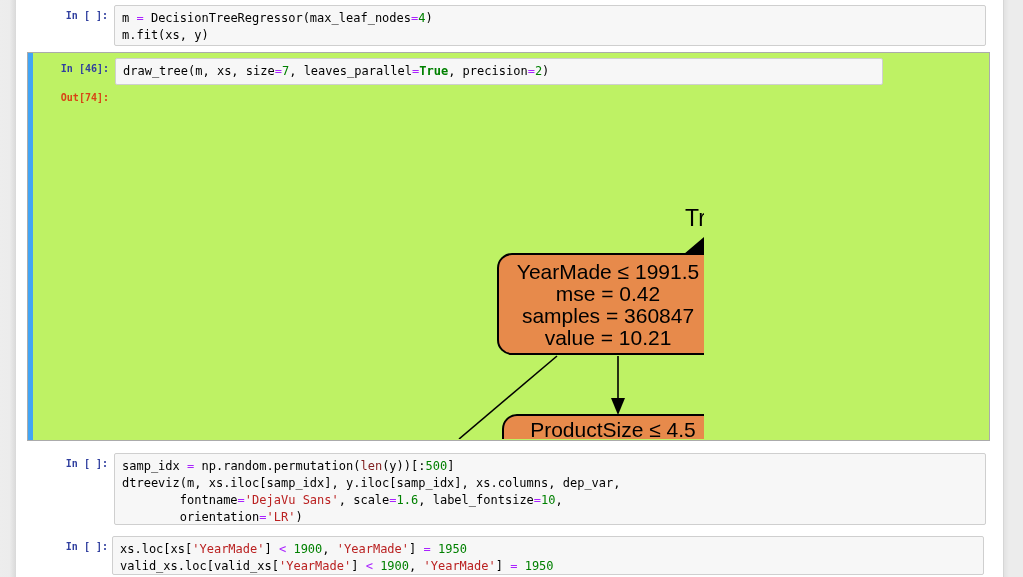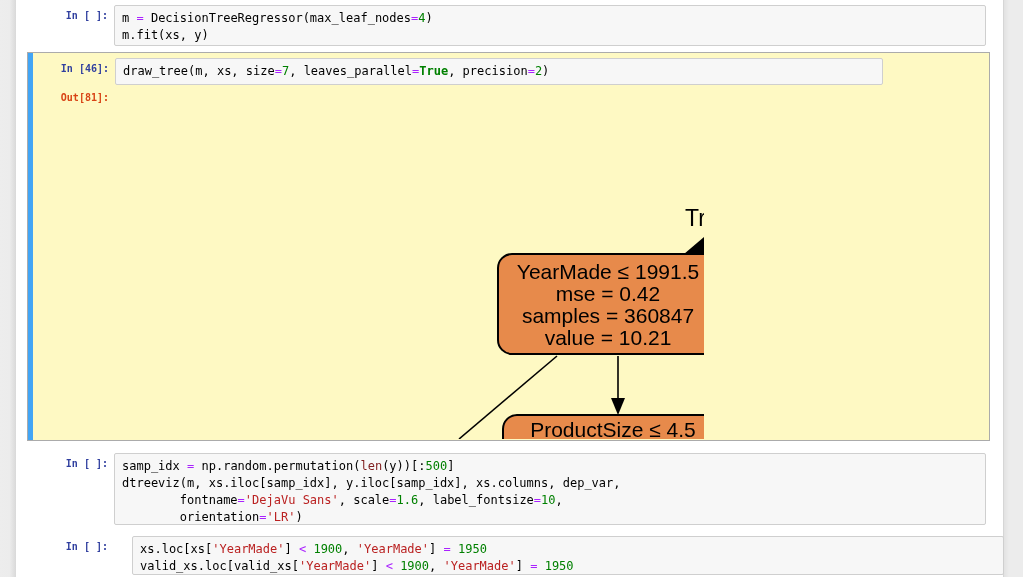--- a/index.html
+++ b/index.html
@@ -23,21 +23,21 @@
   }
   .code-line{white-space:pre;font-size:12px;line-height:17px;color:#000;}
   .tk-p{color:#000000;}
   .tk-o{color:#AA22FF;}
   .tk-n{color:#008000;}
   .tk-k{color:#008000;font-weight:bold;}
   .tk-s{color:#BA2121;}
   .tk-b{color:#7f1d1d;}
   .selected-cell{
     position:absolute;left:27px;top:52px;width:963px;height:389px;
-    border:1px solid #ababab;box-sizing:border-box;background:#fef9c3;
+    border:1px solid #ababab;box-sizing:border-box;background:#bef264;
   }
   .selected-bar{
     position:absolute;left:0;top:0;bottom:0;width:5px;background:#42A5F5;
   }
   .sel-prompt{left:0;width:81px;}
   .output-svg-wrap{
     position:absolute;left:88px;top:58px;width:588px;height:328px;overflow:hidden;
   }
   .tree-svg text{
     font-family:"Liberation Sans","DejaVu Sans",sans-serif;
@@ -57,21 +57,21 @@
     <div class="code-line"><span class="tk-p">m.fit(xs, y)</span></div>
   </div>
 </div>
 
 <div class="selected-cell">
   <div class="selected-bar"></div>
   <div class="prompt prompt-in sel-prompt" style="top:9px;">In [46]:</div>
   <div class="code-box" style="left:87px;top:5px;width:768px;height:27px;">
     <div class="code-line"><span class="tk-p">draw_tree(m, xs, size</span><span class="tk-o">=</span><span class="tk-n">7</span><span class="tk-p">, leaves_parallel</span><span class="tk-o">=</span><span class="tk-k">True</span><span class="tk-p">, precision</span><span class="tk-o">=</span><span class="tk-n">2</span><span class="tk-p">)</span></div>
   </div>
-  <div class="prompt prompt-out sel-prompt" style="top:38px;">Out[81]:</div>
+  <div class="prompt prompt-out sel-prompt" style="top:38px;">Out[74]:</div>
 
   <div class="output-svg-wrap">
     <svg class="tree-svg" width="588" height="328" viewBox="0 0 588 328">
 
       <text x="569" y="115" font-size="23">True</text>
 
       <polygon points="568,143 588,126 588,143" fill="#000"></polygon>
 
       <rect x="382" y="143" width="240" height="100" rx="14" stroke-width="2" fill="#e78a4b" stroke="#000000"></rect>
       <text x="492" y="168" font-size="21" text-anchor="middle">YearMade ≤ 1991.5</text>
@@ -95,17 +95,17 @@
   <div class="code-box" style="left:114px;top:453px;width:872px;height:72px;">
     <div class="code-line"><span class="tk-p">samp_idx </span><span class="tk-o">=</span><span class="tk-p"> np.random.permutation(</span><span class="tk-b">len</span><span class="tk-p">(y))[:</span><span class="tk-n">500</span><span class="tk-p">]</span></div>
     <div class="code-line"><span class="tk-p">dtreeviz(m, xs.iloc[samp_idx], y.iloc[samp_idx], xs.columns, dep_var,</span></div>
     <div class="code-line"><span class="tk-p">        fontname</span><span class="tk-o">=</span><span class="tk-s">'DejaVu Sans'</span><span class="tk-p">, scale</span><span class="tk-o">=</span><span class="tk-n">1.6</span><span class="tk-p">, label_fontsize</span><span class="tk-o">=</span><span class="tk-n">10</span><span class="tk-p">,</span></div>
     <div class="code-line"><span class="tk-p">        orientation</span><span class="tk-o">=</span><span class="tk-s">'LR'</span><span class="tk-p">)</span></div>
   </div>
 </div>
 
 <div>
   <div class="prompt prompt-in" style="top:540px;">In [ ]:</div>
-  <div class="code-box" style="left:132px;top:536px;width:872px;height:39px;">
+  <div class="code-box" style="left:112px;top:536px;width:872px;height:39px;">
     <div class="code-line"><span class="tk-p">xs.loc[xs[</span><span class="tk-s">'YearMade'</span><span class="tk-p">] </span><span class="tk-o">&lt;</span><span class="tk-p"> </span><span class="tk-n">1900</span><span class="tk-p">, </span><span class="tk-s">'YearMade'</span><span class="tk-p">] </span><span class="tk-o">=</span><span class="tk-p"> </span><span class="tk-n">1950</span></div>
     <div class="code-line"><span class="tk-p">valid_xs.loc[valid_xs[</span><span class="tk-s">'YearMade'</span><span class="tk-p">] </span><span class="tk-o">&lt;</span><span class="tk-p"> </span><span class="tk-n">1900</span><span class="tk-p">, </span><span class="tk-s">'YearMade'</span><span class="tk-p">] </span><span class="tk-o">=</span><span class="tk-p"> </span><span class="tk-n">1950</span></div>
   </div>
 </div>
 
 </body></html>

